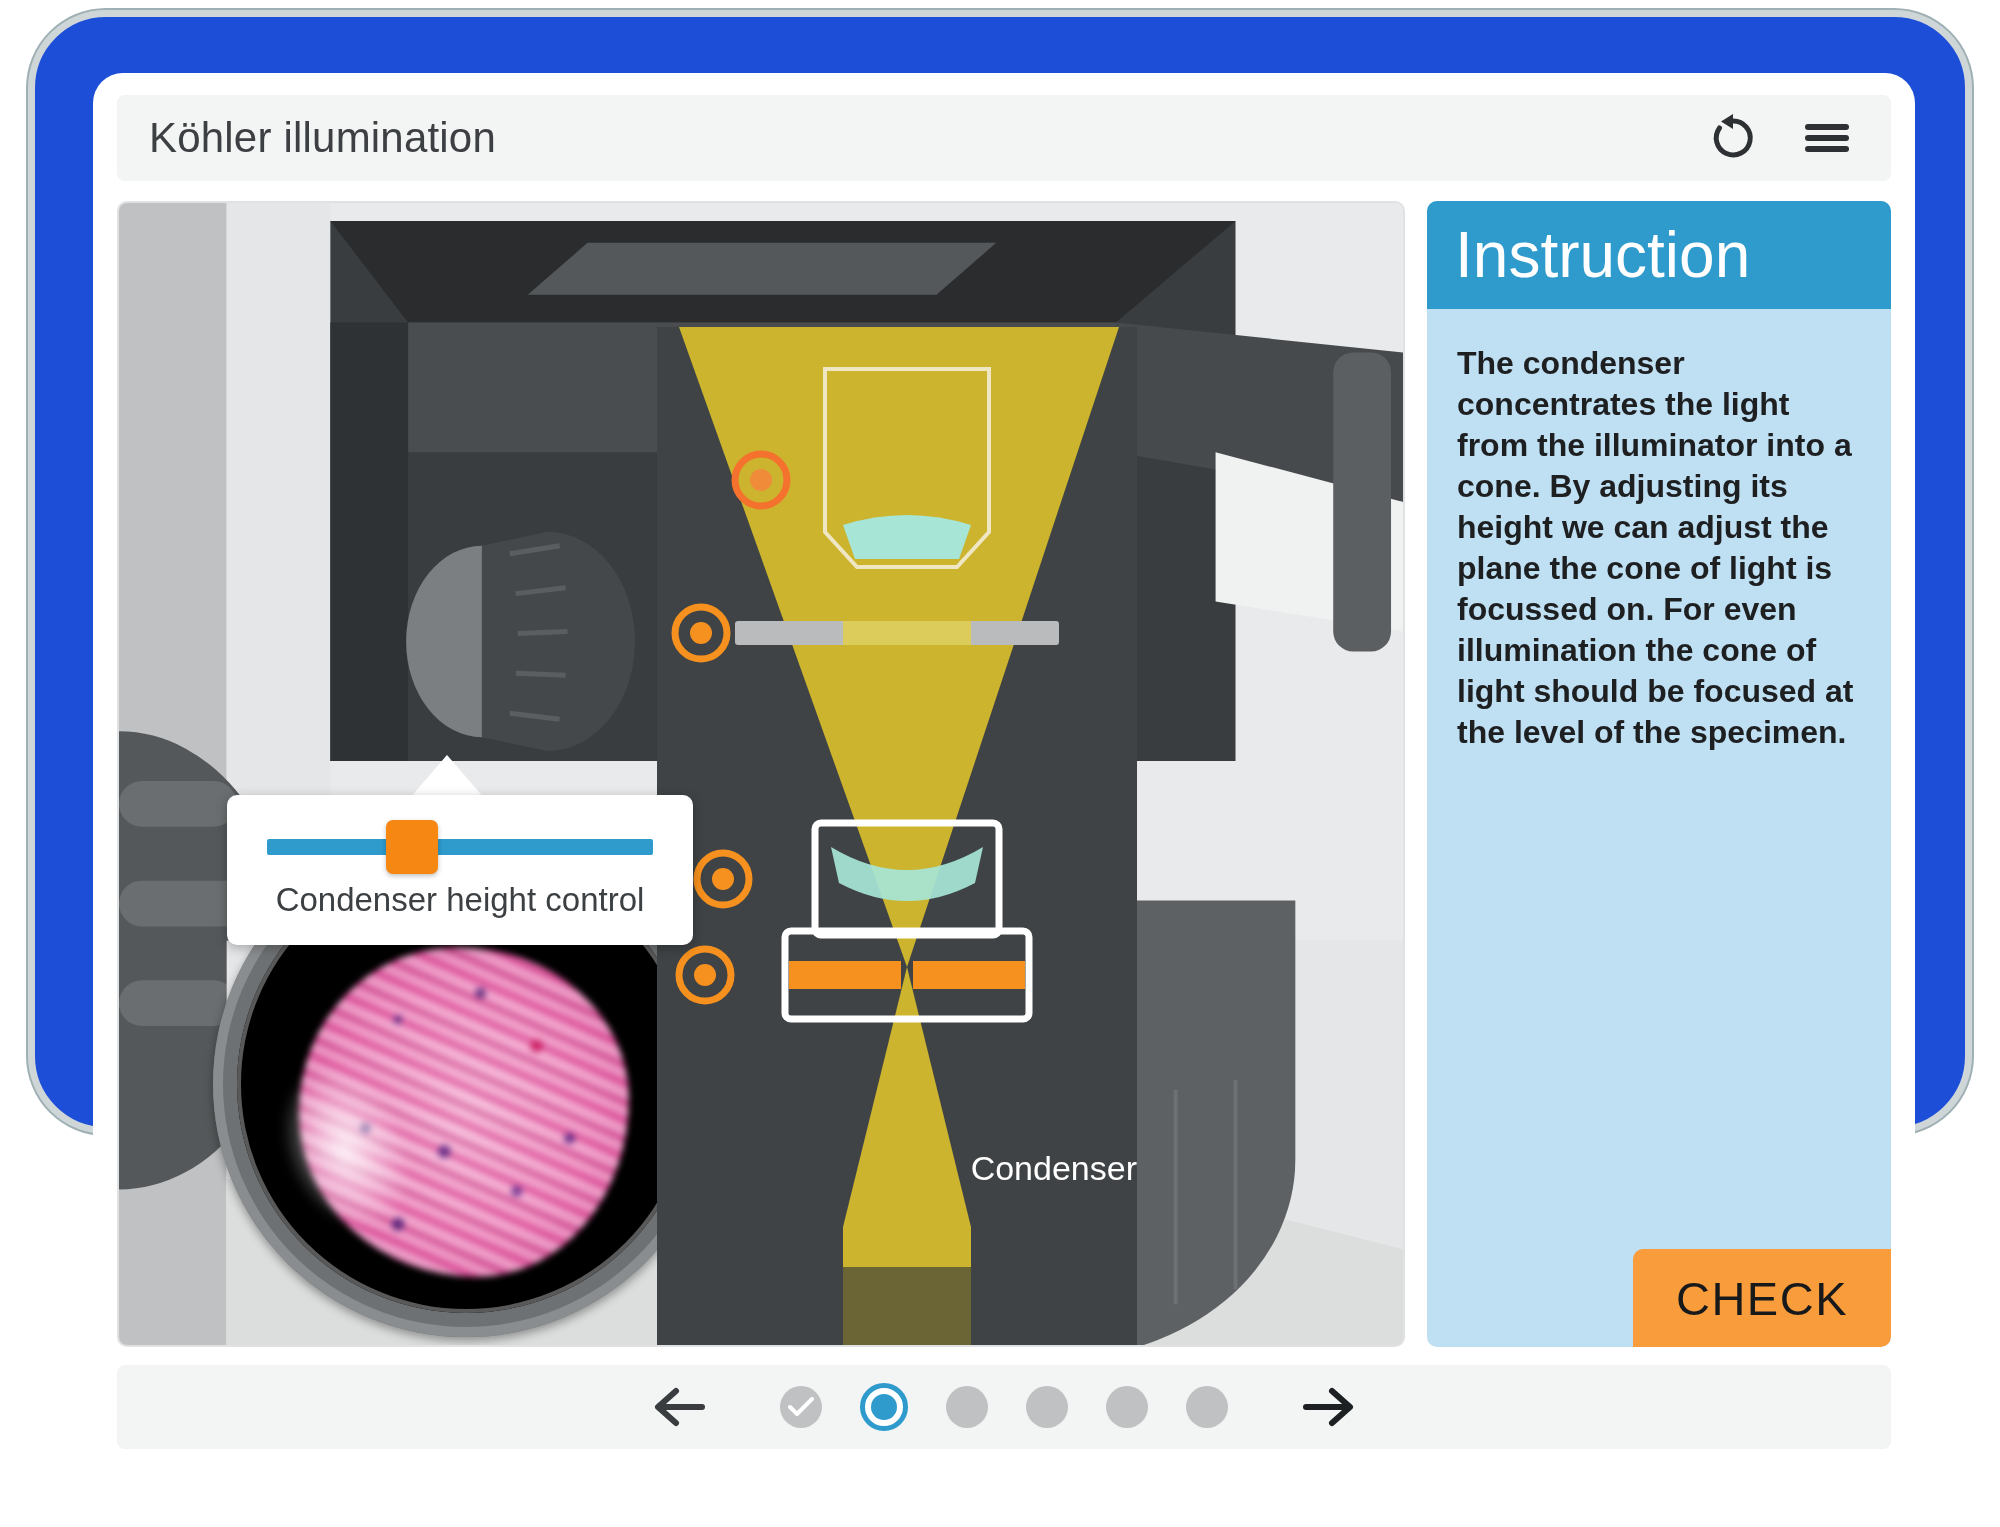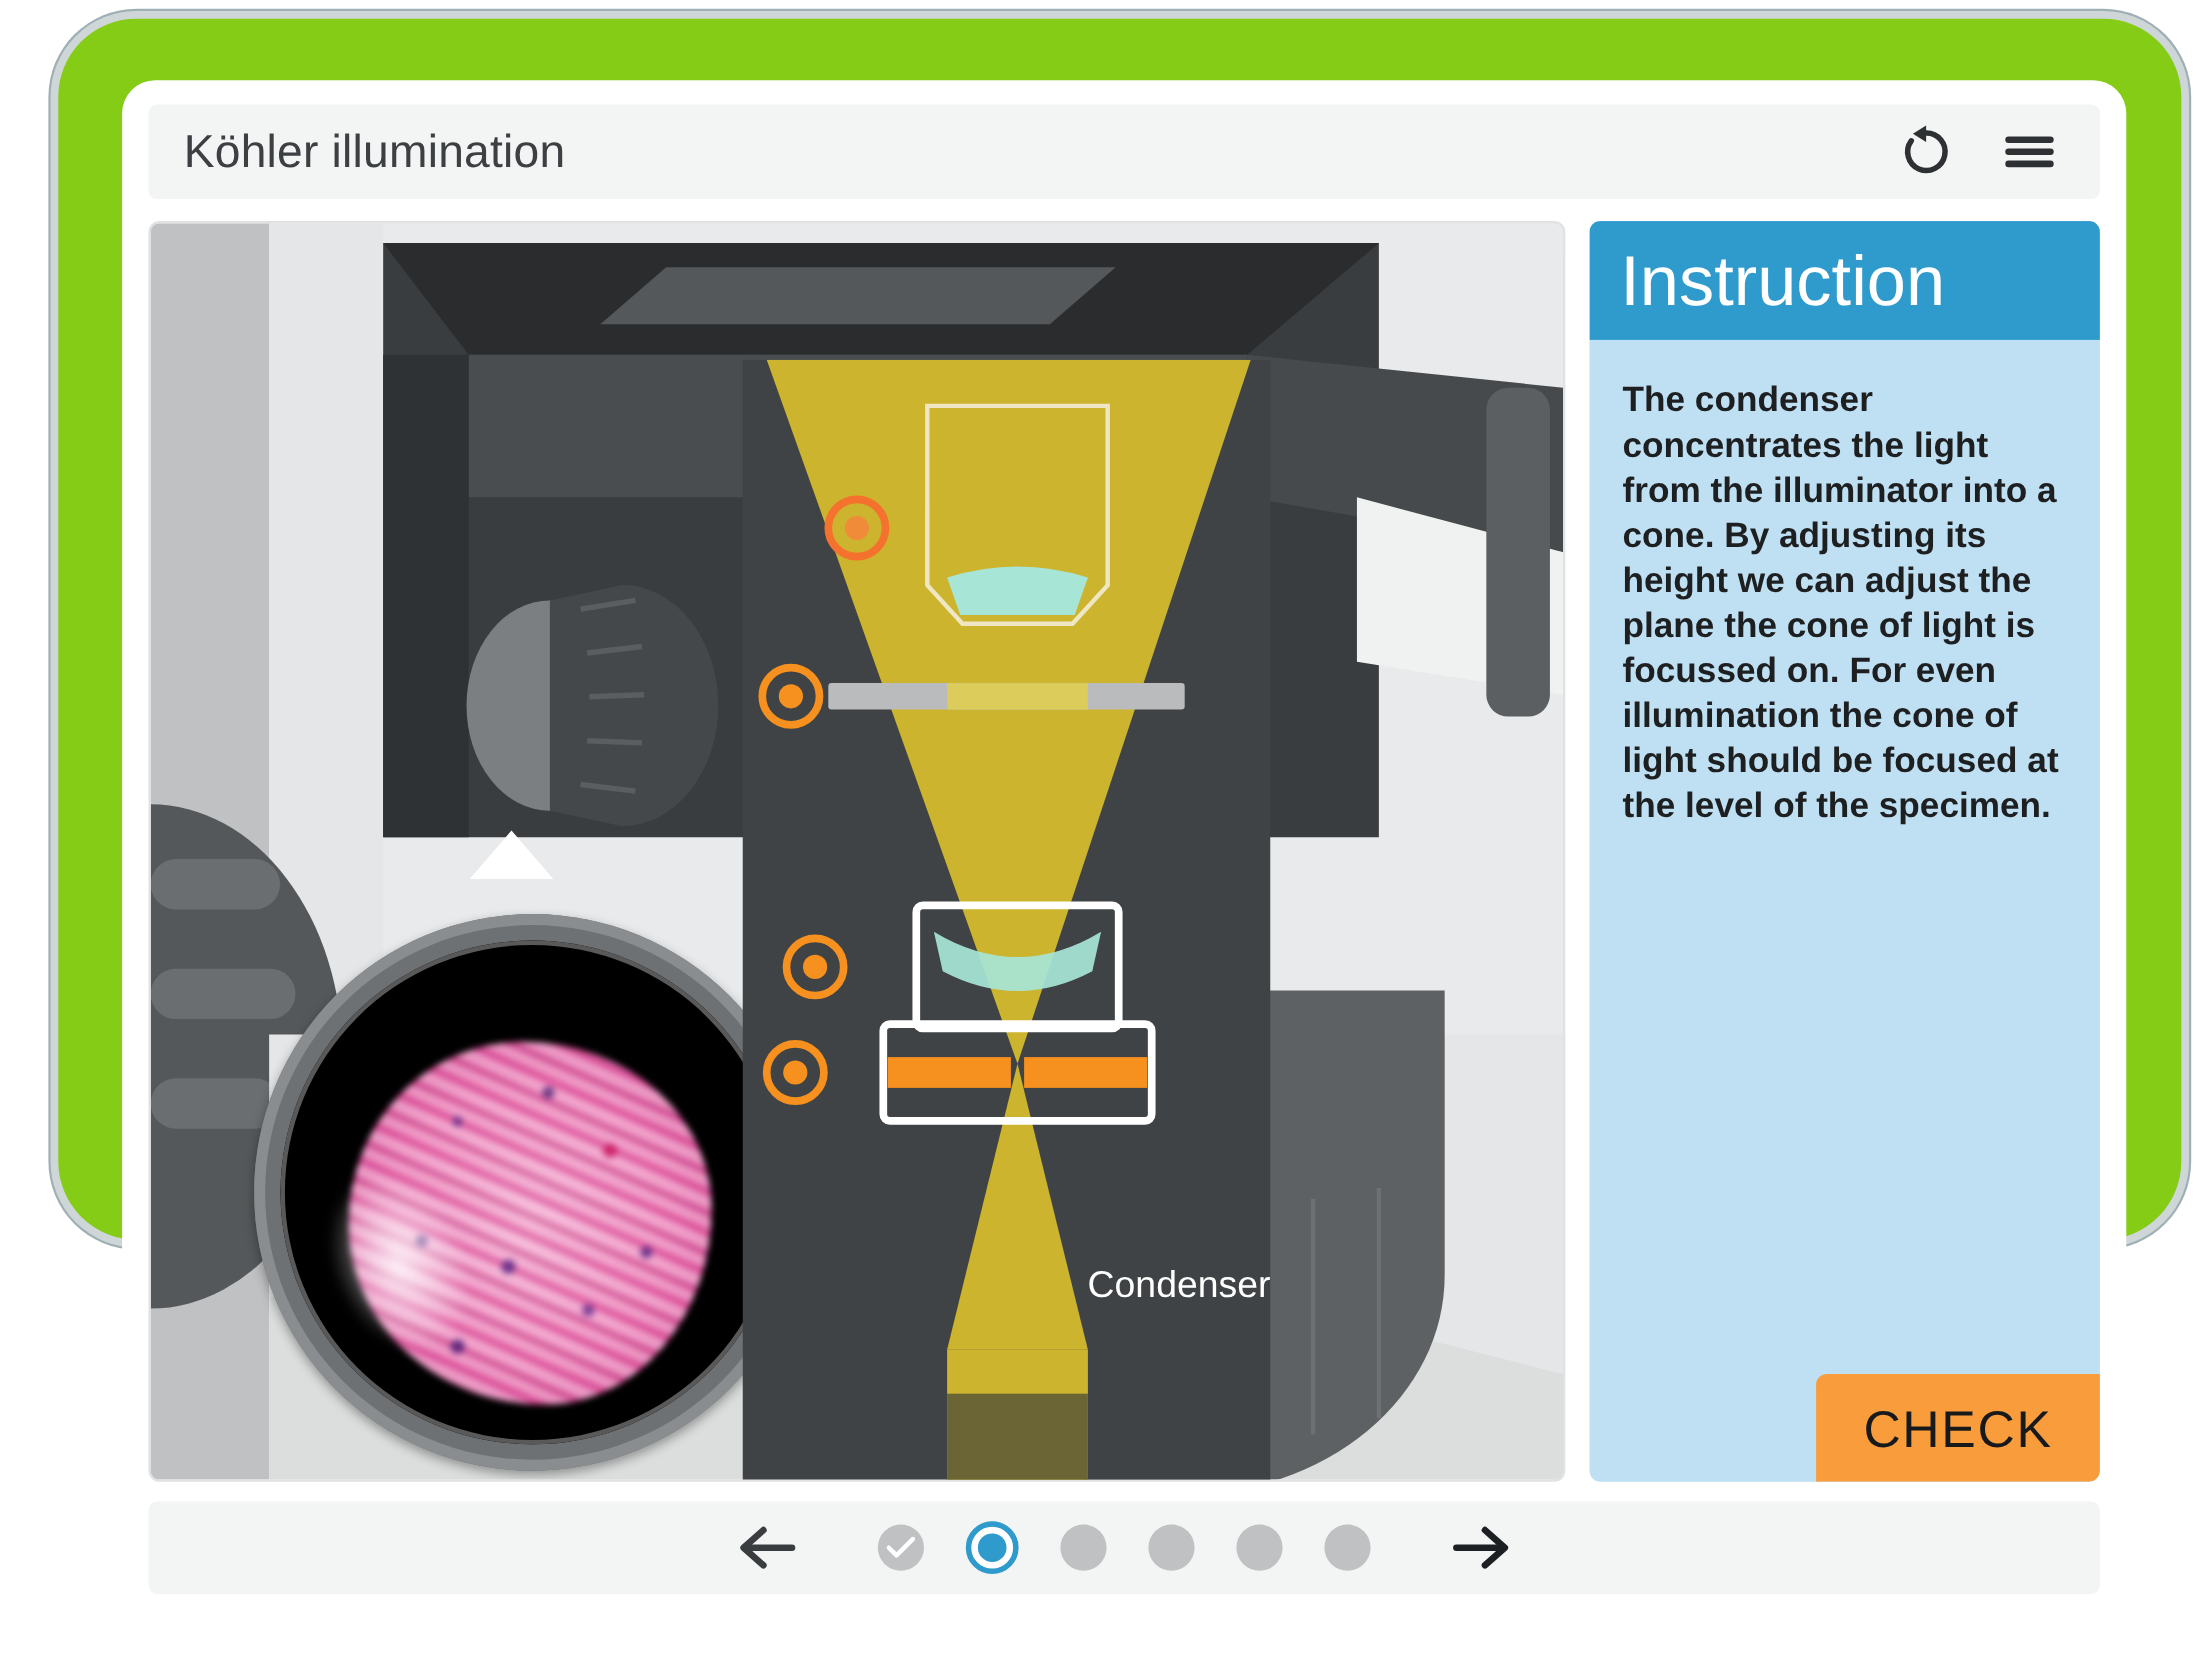--- a/index.html
+++ b/index.html
@@ -6,23 +6,23 @@
   html, body {
     width: 2000px; height: 1527px;
     background: #ffffff;
     font-family: "Liberation Sans", sans-serif;
     overflow: hidden;
   }
 
   
   #tablet-frame {
     position: absolute;
-    left: 46px; top: 10px;
+    left: 28px; top: 10px;
     width: 1944px; height: 1124px;
-    background: #84cc16;
+    background: #1d4ed8;
     border-radius: 78px;
     border: 7px solid #cfd6d8;
     box-shadow: 0 0 0 2px #9fb0b5;
   }
   #tablet-screen {
     position: absolute;
     left: 58px; top: 56px;
     width: 1822px; height: 1386px;
     background: #ffffff;
     border-radius: 30px;
@@ -380,20 +380,26 @@
 
             <g>
               <circle cx="48" cy="648" r="26" fill="none" stroke="#f6901e" stroke-width="7"></circle>
               <circle cx="48" cy="648" r="11" fill="#f6901e"></circle>
             </g>
           </svg>
           <div id="condenser-label">Condenser</div>
         </div>
 
         <div id="slider-popover-arrow"></div>
+        <div id="slider-popover">
+          <div id="condenser-slider">
+            <div id="condenser-slider-handle"></div>
+          </div>
+          <div id="condenser-slider-label">Condenser height control</div>
+        </div>
       </div>
 
       <div id="instruction-panel">
         <div id="instruction-header">
           <div id="instruction-title">Instruction</div>
         </div>
         <div id="instruction-body">
           <p>The condenser concentrates the light from the illuminator into a cone. By adjusting its height we can adjust the plane the cone of light is focussed on. For even illumination the cone of light should be focused at the level of the specimen.</p>
         </div>
         <button id="check-button">CHECK</button>

